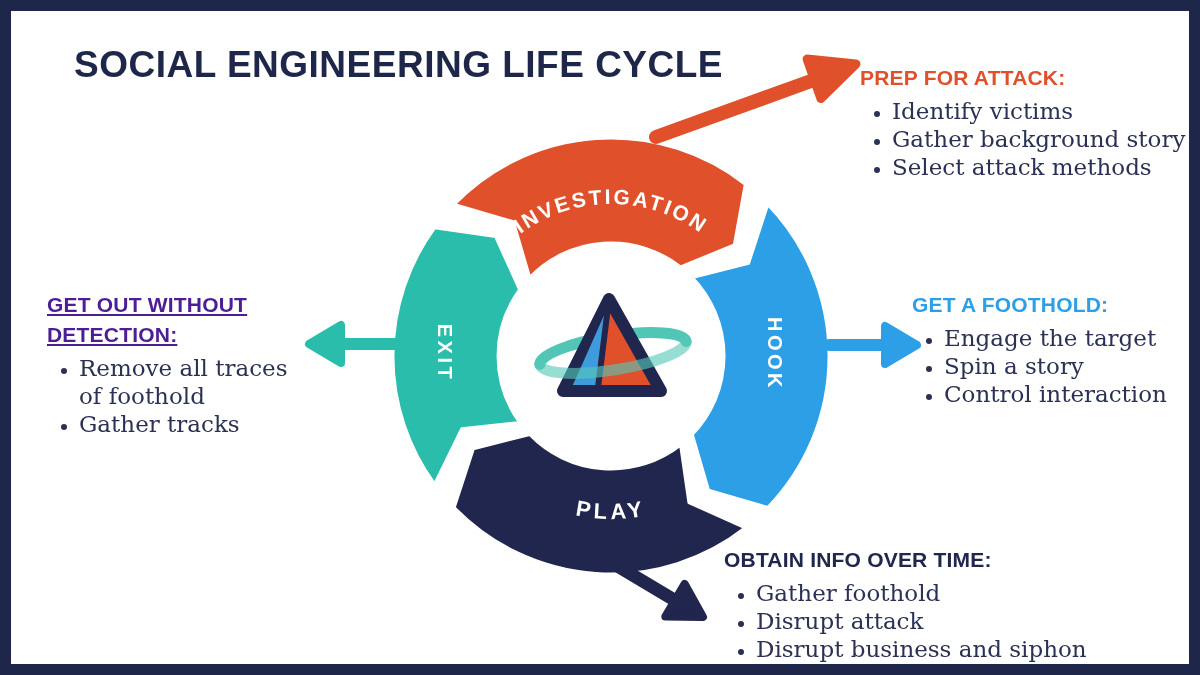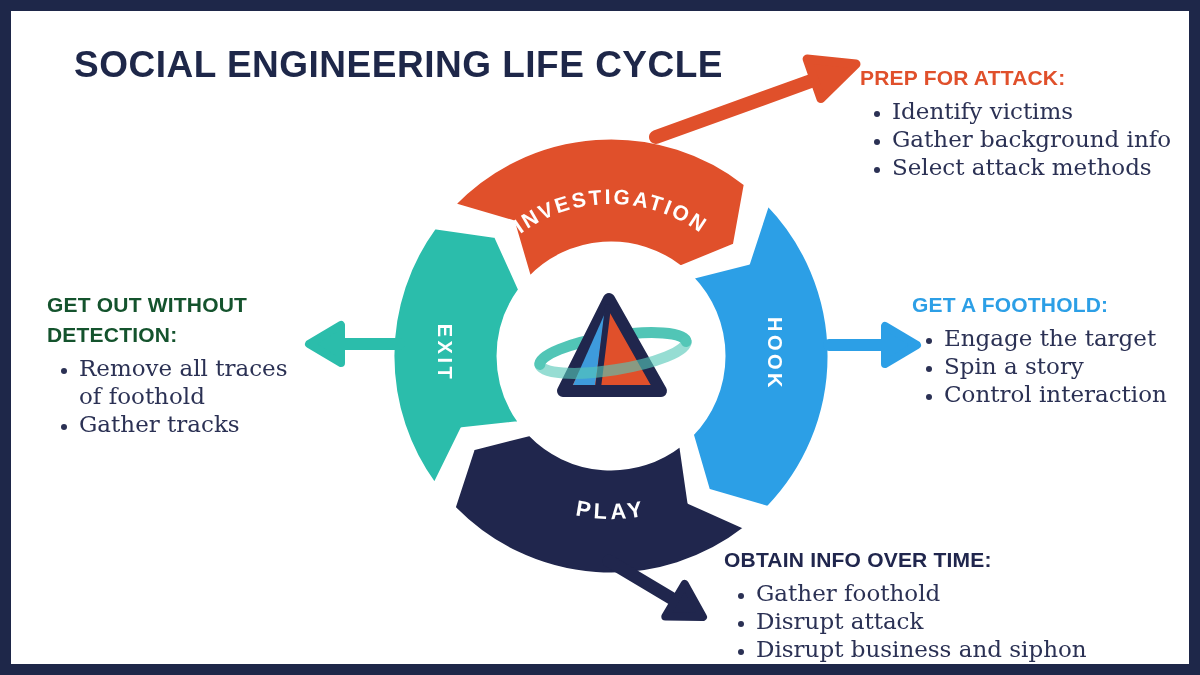--- a/index.html
+++ b/index.html
@@ -43,21 +43,21 @@
   }
   .callout li::marker { color:#2B3154; font-size:18px; }
 
   .callout-prep     { left:849px; top:30px;  width:330px; }
   .callout-prep h2  { color:#E0502B;margin-top:22px; }
   .callout-foothold { left:901px; top:279px; width:290px; }
   .callout-foothold h2 { color:#2C9FE6; }
   .callout-obtain   { left:713px; top:534px; width:400px; }
   .callout-obtain h2 { color:#20264D; }
   .callout-exit     { left:36px;  top:279px; width:268px; }
-  .callout-exit h2  { color:#14532d; }
+  .callout-exit h2  { color:#4c1d95;text-decoration:underline; }
 
   .seg-label {
     font-family:"Liberation Sans", sans-serif;
     font-weight:bold;
     fill:#ffffff;
   }
 </style>
 </head>
 <body>
 
@@ -108,21 +108,21 @@
       <polygon points="594,302 562,374 584,374" fill="#3E9BDC"></polygon>
       <line x1="597" y1="296" x2="587" y2="377" stroke="#20264D" stroke-width="6" stroke-linecap="round"></line>
       <path d="M528.9 353.5 A74 17 -9 0 0 675.1 330.5" fill="none" stroke="#56C8B8" stroke-width="11" stroke-linecap="round" opacity="0.62"></path>
     </g>
   </svg>
 
   <div class="callout callout-prep">
     <h2>PREP FOR ATTACK:</h2>
     <ul>
       <li>Identify victims</li>
-      <li>Gather background info</li>
+      <li>Gather background story</li>
       <li>Select attack methods</li>
     </ul>
   </div>
 
   <div class="callout callout-foothold">
     <h2>GET A FOOTHOLD:</h2>
     <ul>
       <li>Engage the target</li>
       <li>Spin a story</li>
       <li>Control interaction</li>

